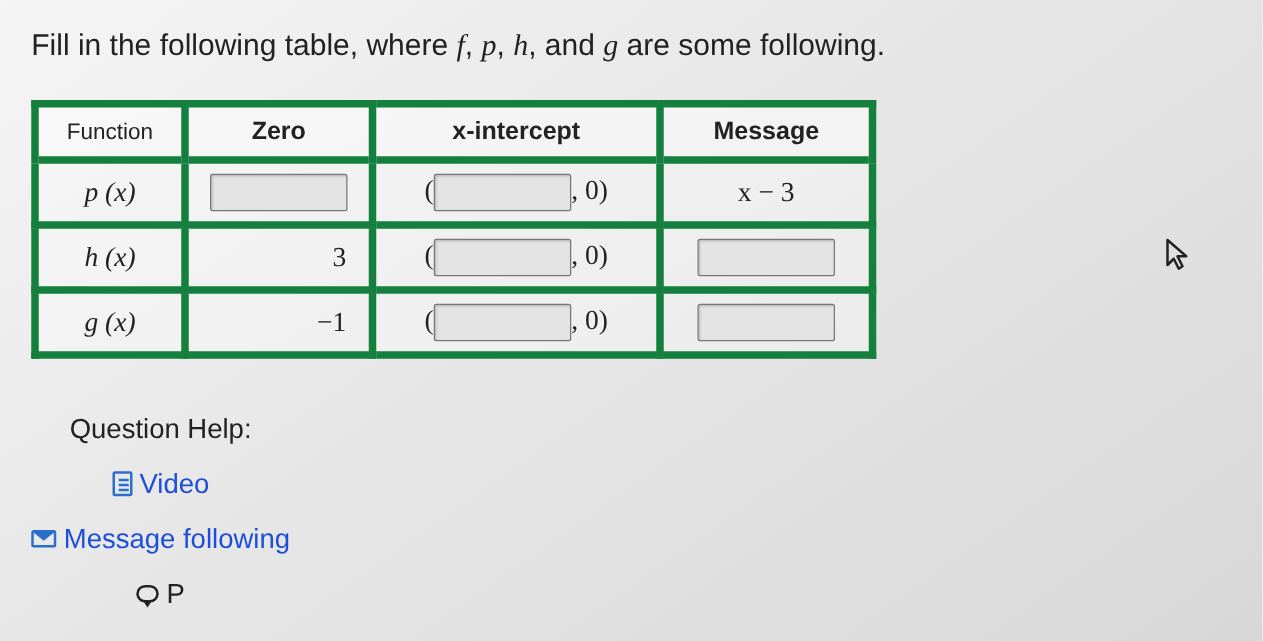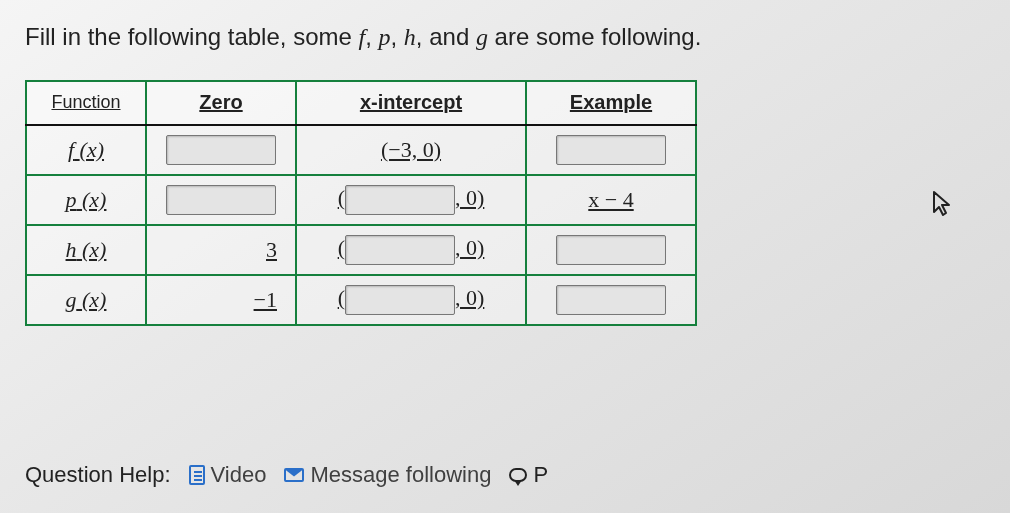--- a/index.html
+++ b/index.html
@@ -17,26 +17,25 @@
       font-size: 24px;
       margin-bottom: 25px;
       line-height: 1.4;
     }
     .mathf { font-family: Georgia, 'Times New Roman', serif; font-style: italic; }
     table {
       border-collapse: collapse;
       background: rgba(255,255,255,0.35);
     }
     th, td {
-      border: 2px solid #15803d;
+      border: 6px solid #15803d;
       padding: 8px 10px;
       text-align: center;
       vertical-align: middle;
       height: 50px;
-      text-decoration: underline;
     }
     th {
       font-weight: bold;
       font-size: 20px;
       background: rgba(255,255,255,0.25);
       border-bottom: 2.5px solid #111;
       height: 44px;
     }
     th.fn { font-size: 18px; font-weight: normal; }
     .col-fn { width: 120px; }
@@ -61,23 +60,24 @@
     .zero-cell { text-align: right; padding-right: 18px; font-family: Georgia,'Times New Roman',serif; font-size:22px;}
     .help-row {
       position: absolute;
       left: 25px;
       bottom: 25px;
       font-size: 22px;
       display: flex;
       align-items: center;
       gap: 18px;
       color: #222;
+      flex-direction: column;
     }
     .help-link {
-      color: #404040;
+      color: #1d4ed8;
       display: inline-flex;
       align-items: center;
       gap: 6px;
       cursor: pointer;
     }
     .doc-icon {
       width: 16px; height: 20px;
       border: 2px solid #2a6fc9;
       border-radius: 2px;
       position: relative;
@@ -127,44 +127,38 @@
       right: 55px;
       top: 190px;
       width: 24px; height: 28px;
       pointer-events: none;
     }
   </style>
 </head>
 <body>
 
 <div class="prompt">
-  <span>Fill in the following table, some </span><span class="mathf">f</span><span>, </span><span class="mathf">p</span><span>, </span><span class="mathf">h</span><span>, </span><span> and </span><span class="mathf">g</span><span> are some following.</span>
+  <span>Fill in the following table, where </span><span class="mathf">f</span><span>, </span><span class="mathf">p</span><span>, </span><span class="mathf">h</span><span>, </span><span> and </span><span class="mathf">g</span><span> are some following.</span>
 </div>
 
 <table>
   <tbody>
       <tr>
     <th class="fn col-fn">Function</th>
     <th class="col-zero">Zero</th>
     <th class="col-int">x-intercept</th>
-    <th class="col-fact">Example</th>
+    <th class="col-fact">Message</th>
   </tr>
 
-  <tr>
-    <td class="fn-cell"><span class="it">f</span> <span class="it">(x)</span></td>
-    <td><span class="inputbox"></span></td>
-    <td class="int-cell"><span class="val">(−3, 0)</span></td>
-    <td><span class="inputbox"></span></td>
-  </tr>
 
   <tr>
     <td class="fn-cell"><span class="it">p</span> <span class="it">(x)</span></td>
     <td><span class="inputbox"></span></td>
     <td class="int-cell"><span>(</span><span class="inputbox narrow"></span><span>, 0)</span></td>
-    <td class="val"><span class="it">x − 4</span></td>
+    <td class="val"><span class="it">x − 3</span></td>
   </tr>
 
   <tr>
     <td class="fn-cell"><span class="it">h</span> <span class="it">(x)</span></td>
     <td class="zero-cell"><span>3</span></td>
     <td class="int-cell"><span>(</span><span class="inputbox narrow"></span><span>, 0)</span></td>
     <td><span class="inputbox"></span></td>
   </tr>
 
   <tr>

